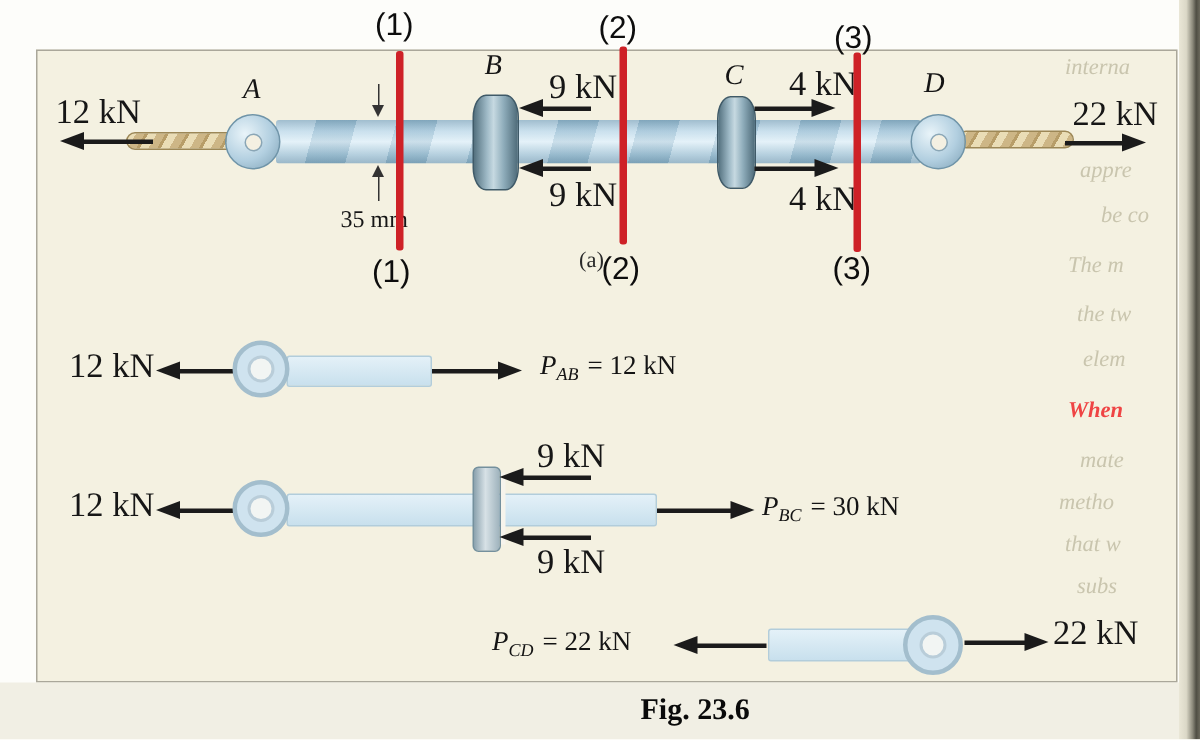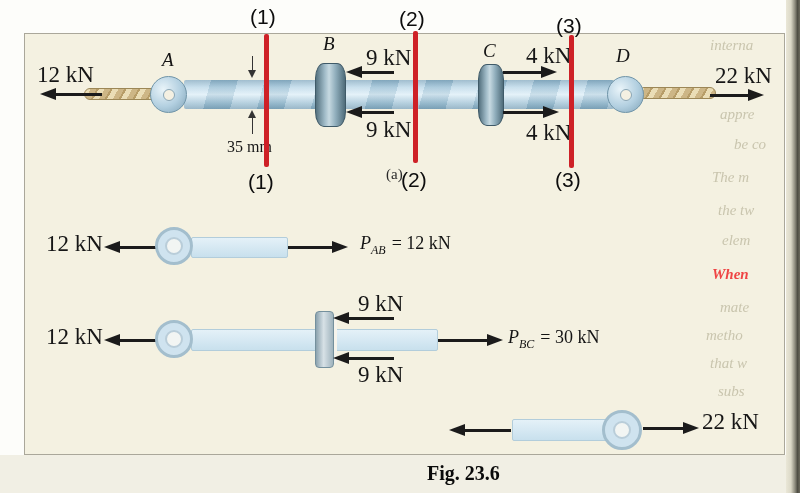--- a/index.html
+++ b/index.html
@@ -196,17 +196,18 @@
   <div class="arrow left" style="left:449px;top:424px;width:62px">
       <i class="head"></i>
       <i class="shaft"></i>
     </div>
   <div class="fbd-ring" style="left:602px;top:410px;width:40px;height:40px"></div>
   <div class="fbd-hole" style="left:613px;top:421px;width:18px;height:18px"></div>
   <div class="arrow right" style="left:643px;top:422px;width:56px">
       <i class="head"></i>
       <i class="shaft"></i>
     </div>
+  <span class="plabel" style="left:328px;top:417px"><span class="pit">P</span><sub>CD</sub><span class="eq">= 22 kN</span></span>
   <span class="lbl" style="left:702px;top:409px">22 kN</span>
 
   <span class="caption">Fig. 23.6</span>
 
 </div>
 
 </body></html>

